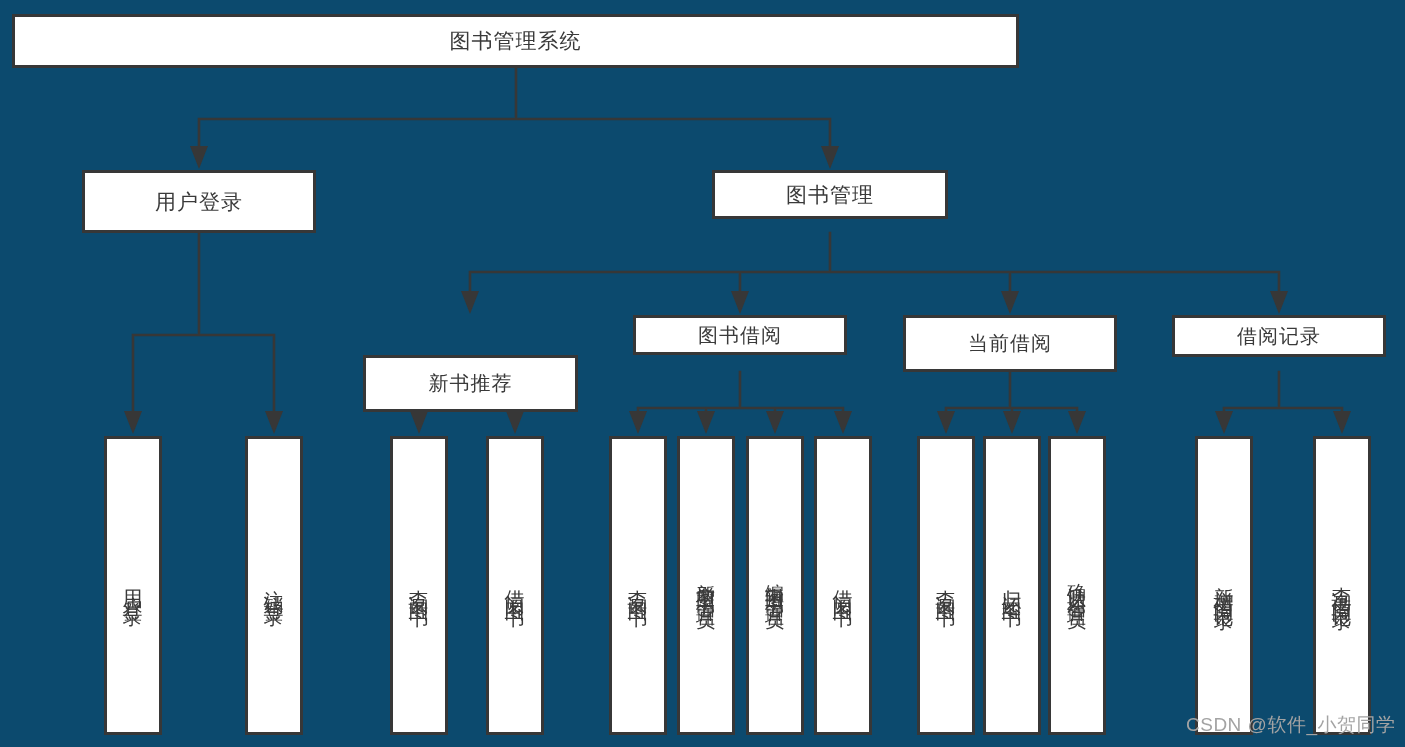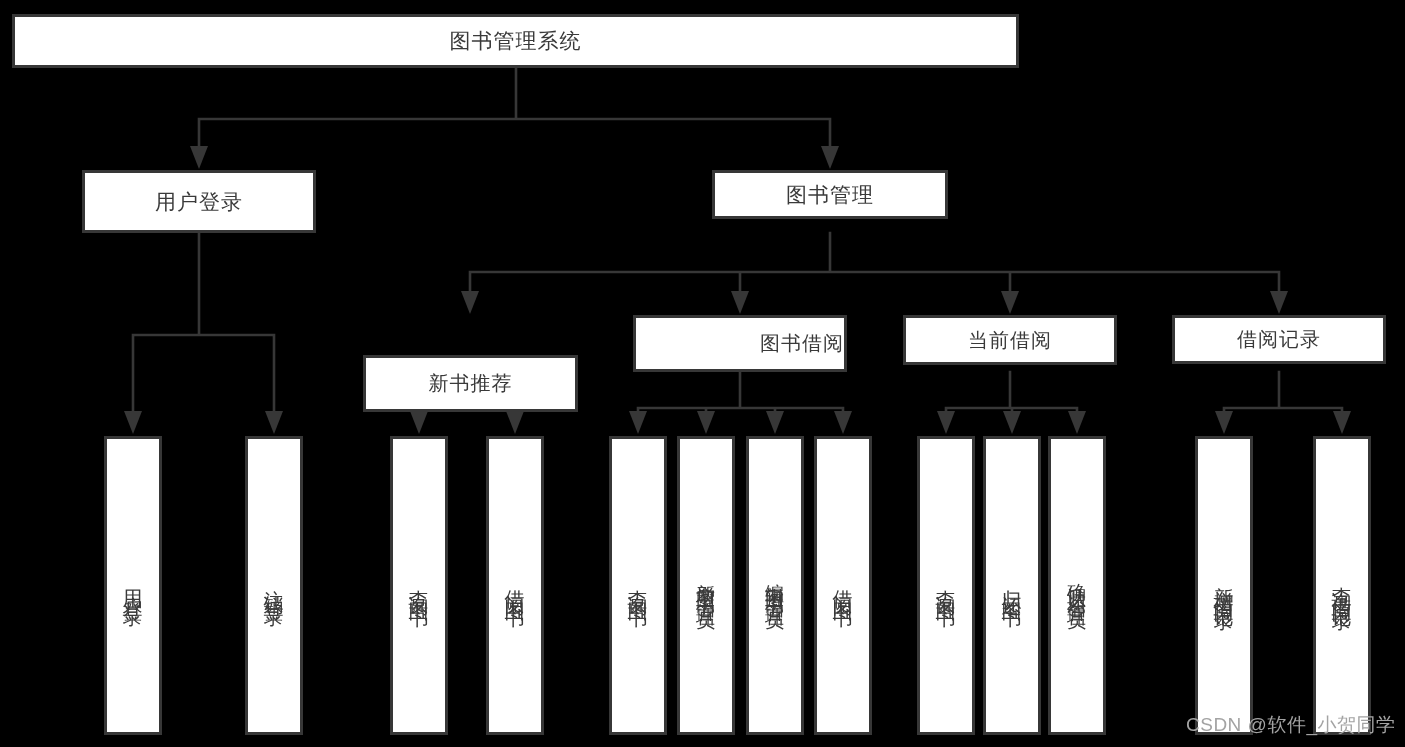--- a/index.html
+++ b/index.html
@@ -8,21 +8,21 @@
     --box_fill: #ffffff;
     --watermark: #a3a3a3;
   }
   * { box-sizing: border-box; }
   html, body { margin: 0; padding: 0; background: #ffffff; }
   body { font-family: "Liberation Sans", sans-serif; }
   .stage {
     position: relative;
     width: 1405px;
     height: 747px;
-    background: #000000;
+    background: #0c4a6e;
     overflow: hidden;
   }
   svg.connectors {
     position: absolute;
     inset: 0;
     width: 1405px;
     height: 747px;
   }
   svg.connectors path {
     stroke: var(--line);
@@ -139,27 +139,27 @@
   <div class="hbox" style="left:82px; top:170px; width:234px; height:63px;">
     <span>用户登录</span>
   </div>
   <div class="hbox" style="left:712px; top:170px; width:236px; height:49px;">
     <span>图书管理</span>
   </div>
 
   <div class="hbox" style="left:363px; top:315px; width:215px; height:57px; font-size:20px;margin-top:40px;">
     <span>新书推荐</span>
   </div>
-  <div class="hbox" style="left:633px; top:315px; width:214px; height:57px; font-size:20px;justify-content:flex-end;">
+  <div class="hbox" style="left:633px; top:315px; width:214px; height:40px; font-size:20px;">
     <span>图书借阅</span>
   </div>
-  <div class="hbox" style="left:903px; top:315px; width:214px; height:50px; font-size:20px;">
+  <div class="hbox" style="left:903px; top:315px; width:214px; height:57px; font-size:20px;">
     <span>当前借阅</span>
   </div>
-  <div class="hbox" style="left:1172px; top:315px; width:214px; height:49px; font-size:20px;">
+  <div class="hbox" style="left:1172px; top:315px; width:214px; height:42px; font-size:20px;">
     <span>借阅记录</span>
   </div>
 
   <div class="leaf" style="left:104px;">
     <span class="vtext">用户登录</span>
   </div>
   <div class="leaf" style="left:245px;">
     <span class="vtext">注销登录</span>
   </div>
   <div class="leaf" style="left:390px;">

